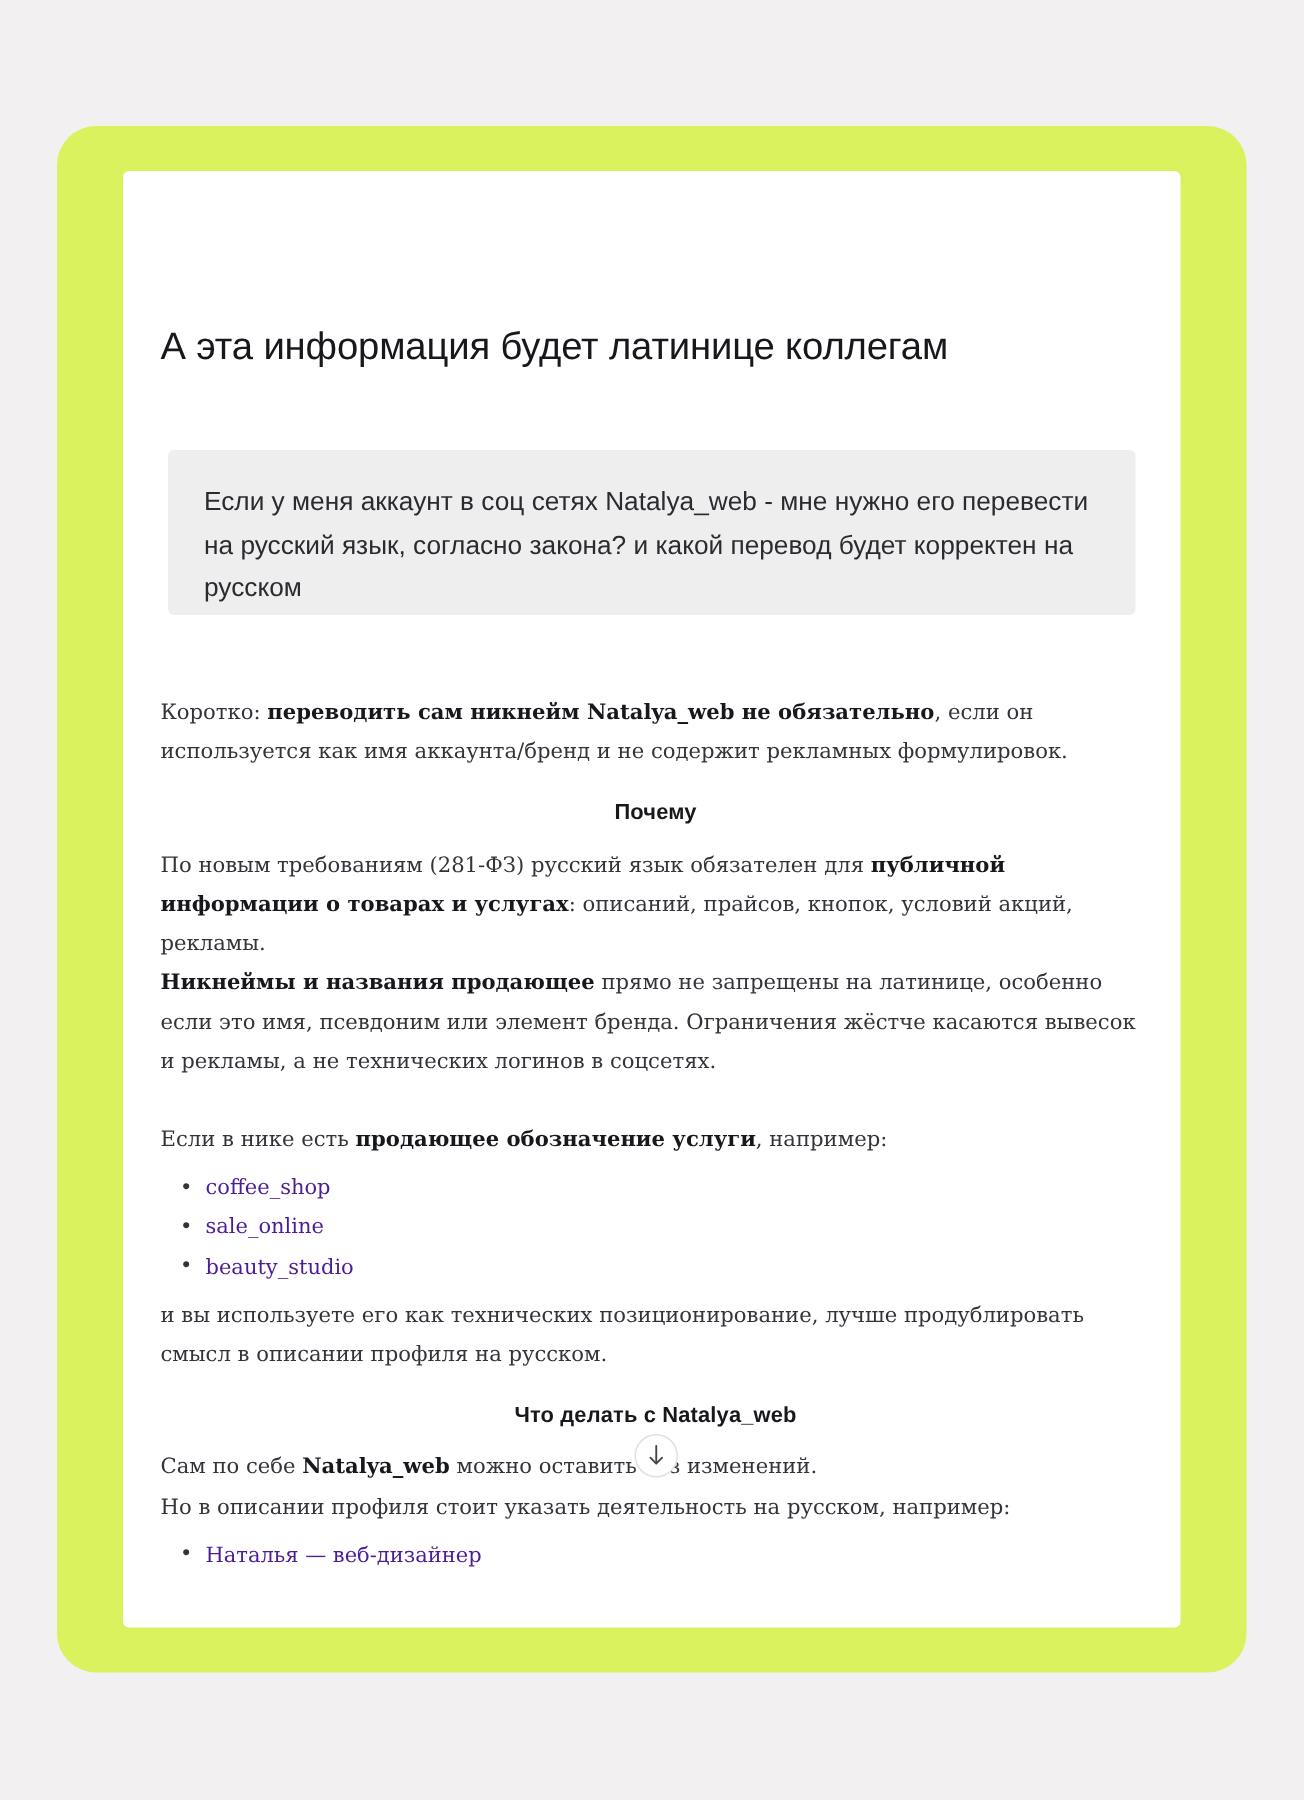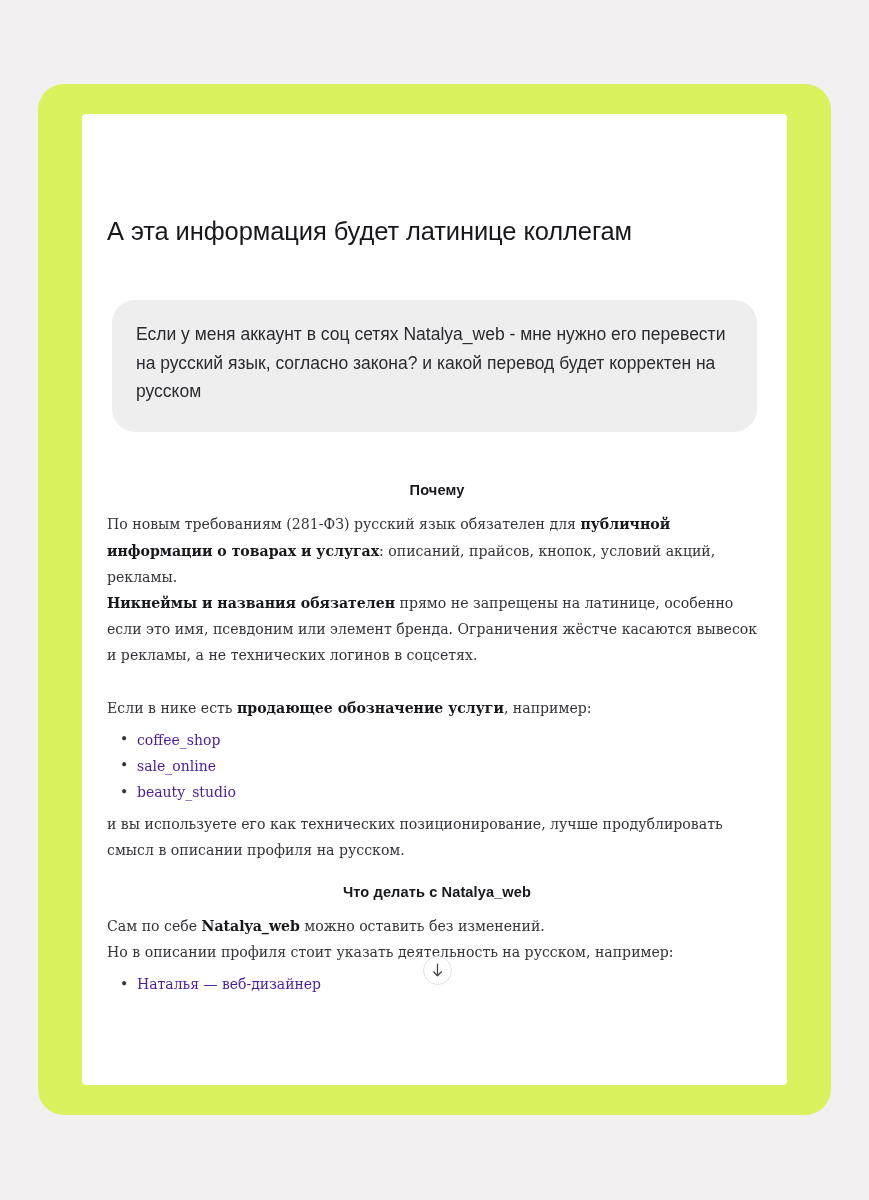--- a/index.html
+++ b/index.html
@@ -51,22 +51,22 @@
     white-space: nowrap;
   }
 
   
   .bubble {
     position: absolute;
     left: 112px;
     top: 300px;
     width: 645px;
     background: #efeeee;
-    border-radius: 23px;
-    padding: 20px 26px 26px 24px;
+    border-radius: 4px;
+    padding: 20px 26px 4px 24px;
     font-size: 17.5px;
     line-height: 1.63;
     color: #2a2b30;
     font-weight: 400;
   }
 
   
   .body-region {
     position: absolute;
     left: 107px;
@@ -146,30 +146,33 @@
 <div class="lime-frame"></div>
 
 <div class="doc-card"></div>
 
 <div class="doc-title">А эта информация будет латинице коллегам</div>
 
 <div class="bubble">Если у меня аккаунт в соц сетях Natalya_web - мне нужно его перевести на русский язык, согласно закона? и какой перевод будет корректен на русском</div>
 
 <div class="body-region">
 
+  <p class="para">
+    <span>Коротко: </span><b>переводить сам никнейм Natalya_web не обязательно</b><span>, если он используется как имя аккаунта/бренд и не содержит рекламных формулировок.</span>
+  </p>
 
   <div class="spacer-md"></div>
 
   <h3 class="sec-head">Почему</h3>
   <div class="spacer-sm"></div>
   <p class="para">
     <span>По новым требованиям (281-ФЗ) русский язык обязателен для </span><b>публичной информации о товарах и услугах</b><span>: описаний, прайсов, кнопок, условий акций, рекламы.</span>
   </p>
   <p class="para">
-    <b>Никнеймы и названия обязателен</b><span> прямо не запрещены на латинице, особенно если это имя, псевдоним или элемент бренда. Ограничения жёстче касаются вывесок и рекламы, а не технических логинов в соцсетях.</span>
+    <b>Никнеймы и названия продающее</b><span> прямо не запрещены на латинице, особенно если это имя, псевдоним или элемент бренда. Ограничения жёстче касаются вывесок и рекламы, а не технических логинов в соцсетях.</span>
   </p>
 
   <div class="spacer-md"></div>
 
   <div class="spacer-sm"></div>
   <p class="para">
     <span>Если в нике есть </span><b>продающее обозначение услуги</b><span>, например:</span>
   </p>
   <ul class="bullets">
     <li>coffee_shop</li>

